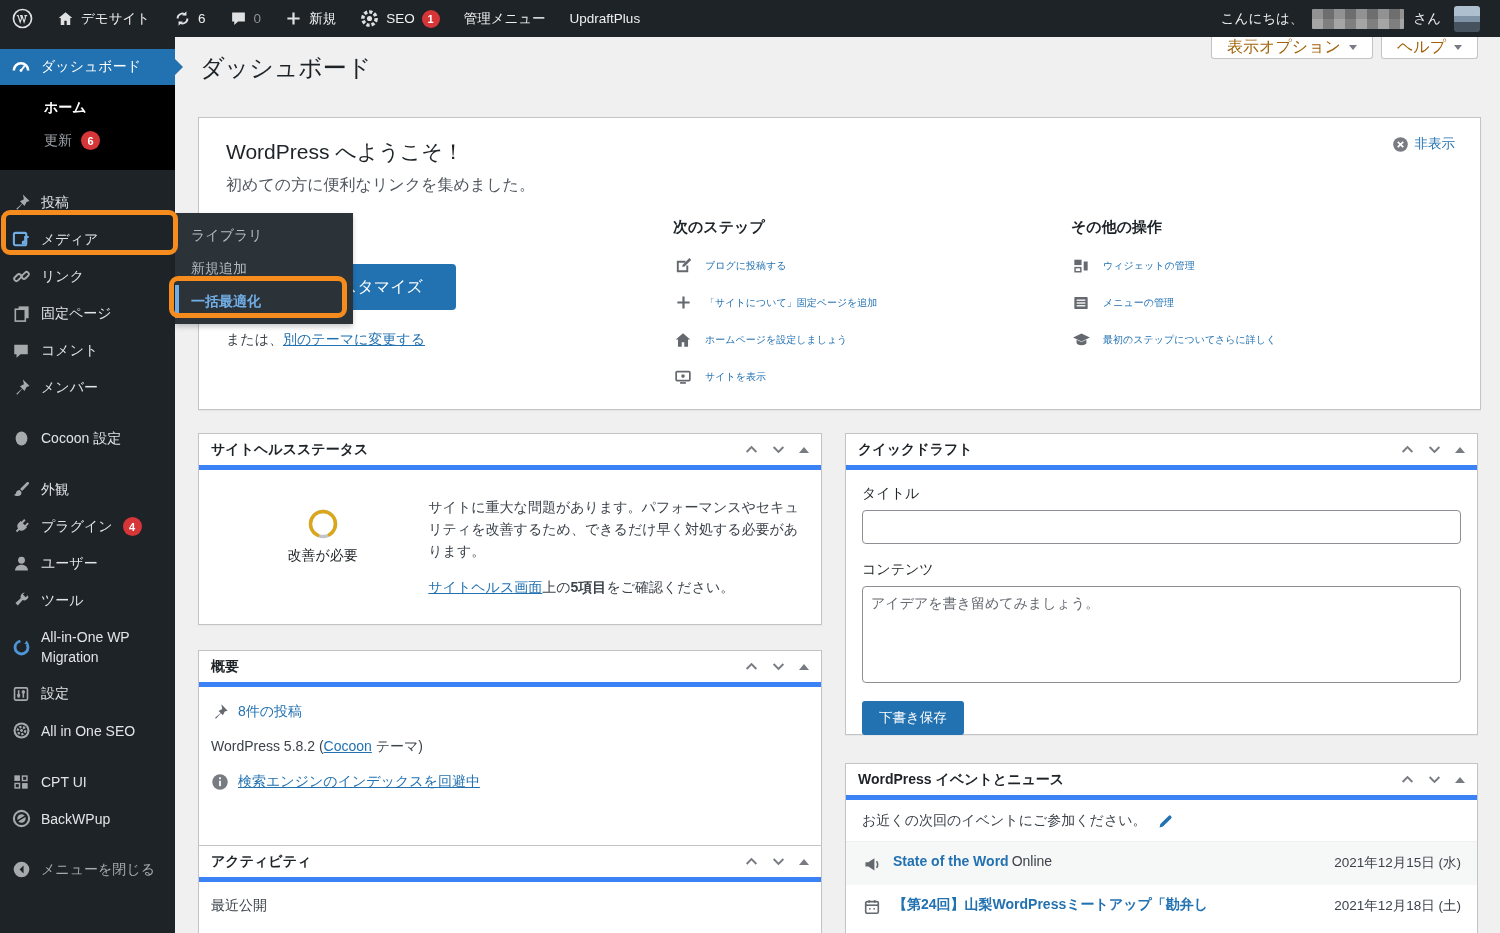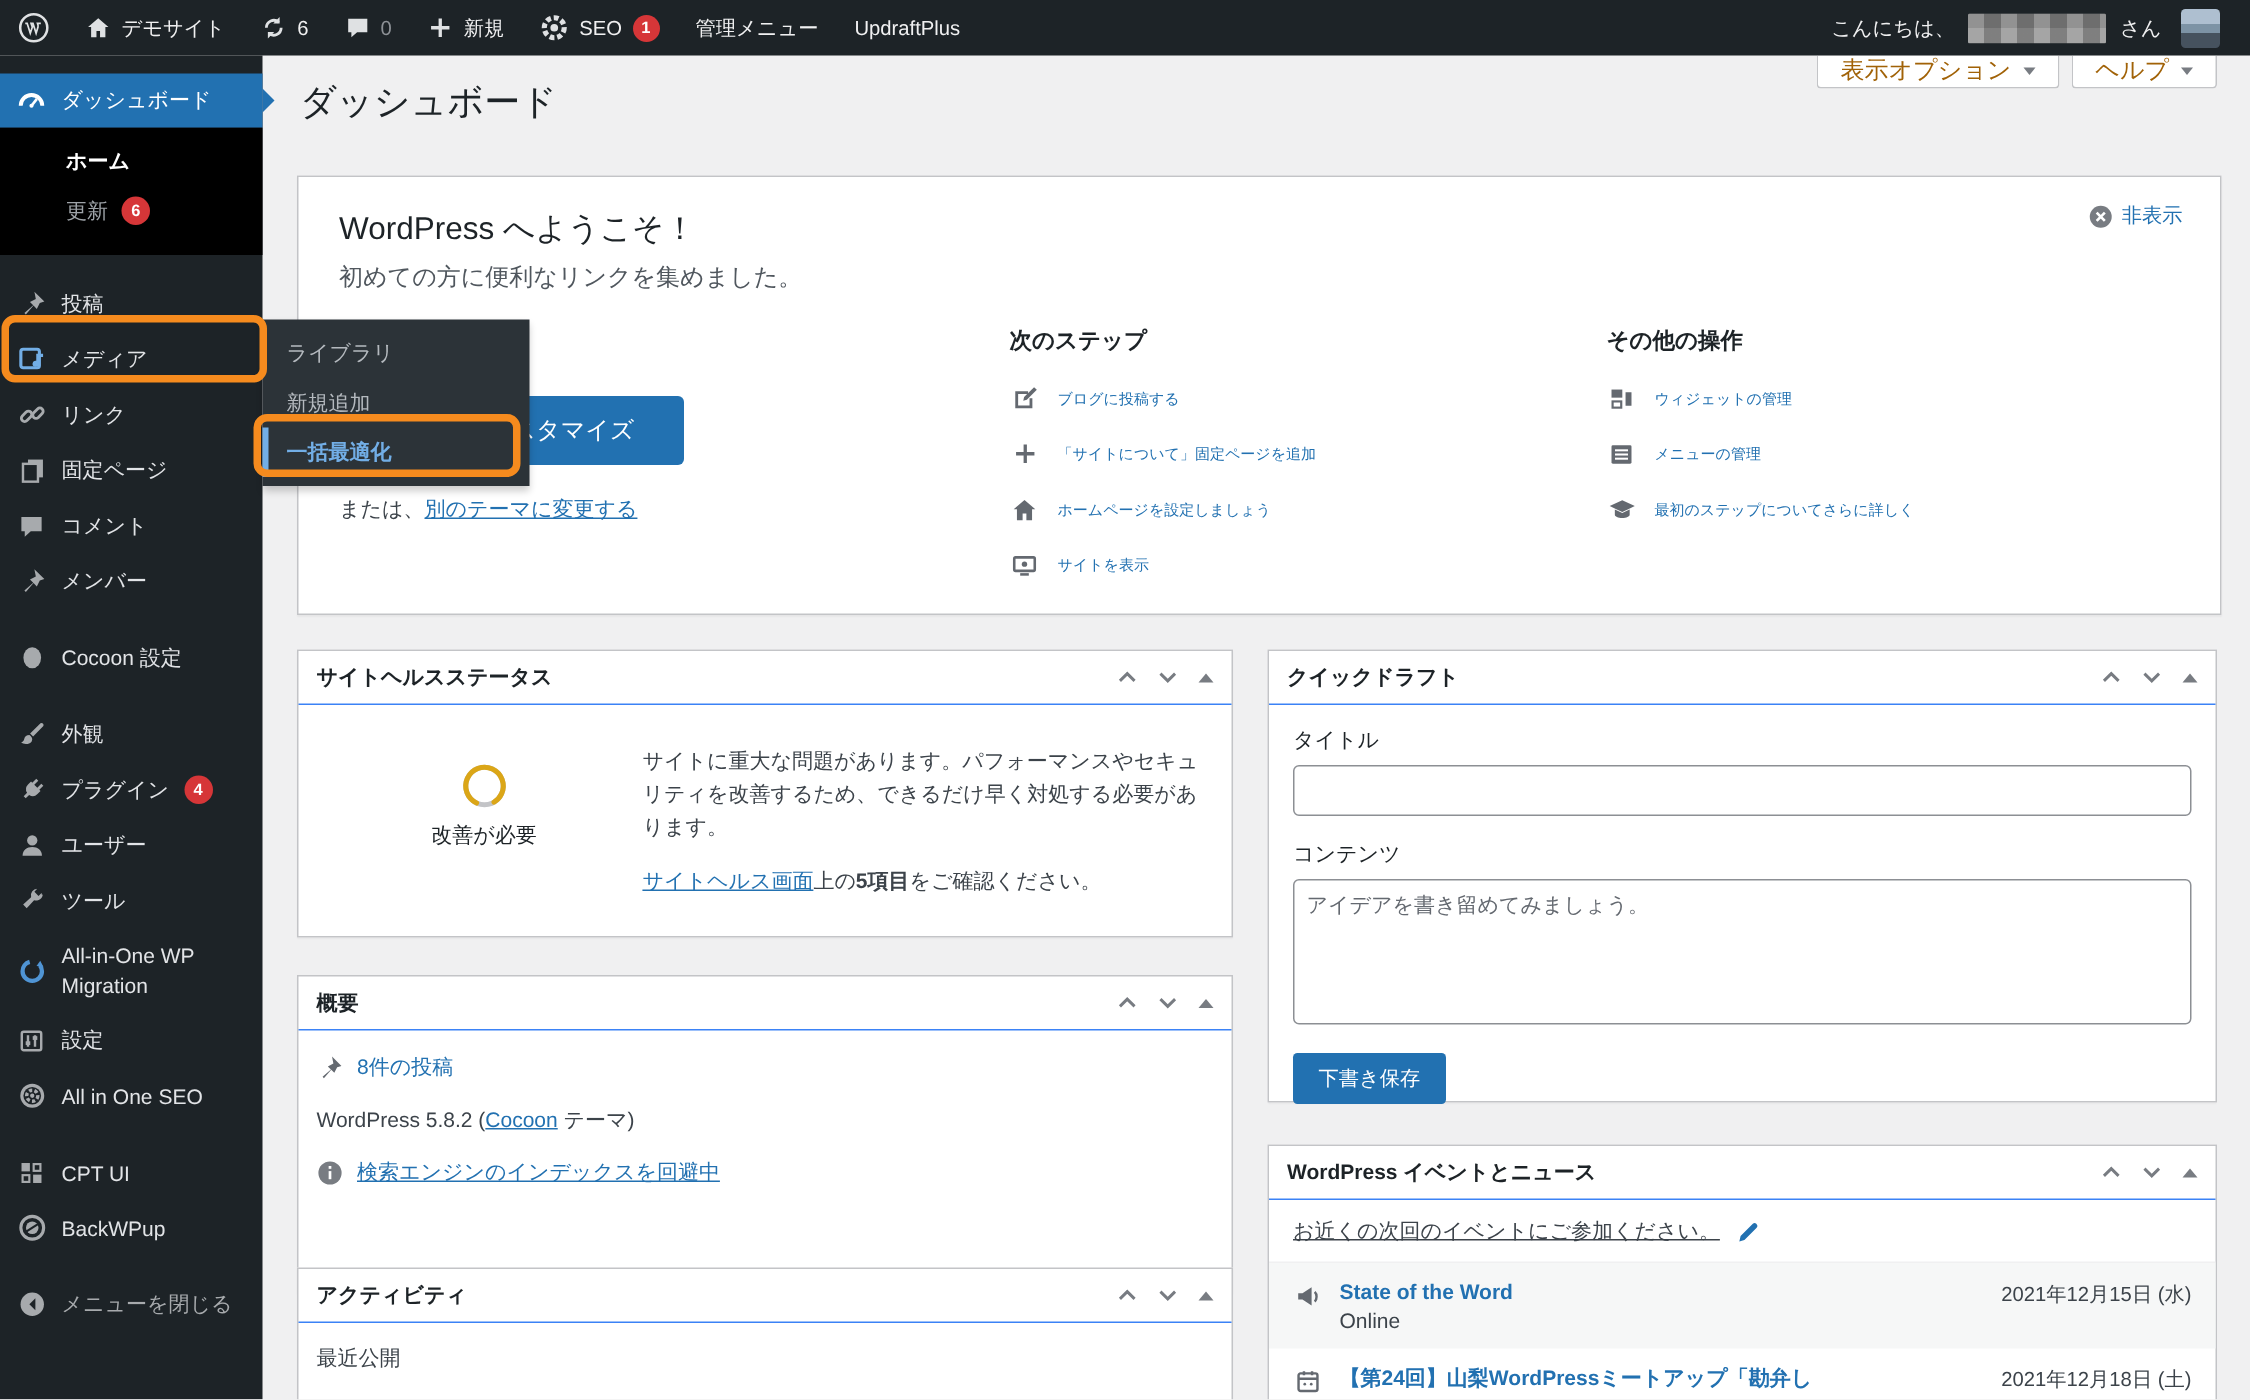--- a/index.html
+++ b/index.html
@@ -53,21 +53,21 @@
   
   .screen-tabs { position:absolute; top:37px; right:22px; display:flex; gap:8px; z-index:30; }
   .stab { background:#fff; border:1px solid #c3c4c7; border-top:none; border-radius:0 0 3px 3px;
     padding:0 15px; font-size:16px; color:#a16207; display:flex; align-items:center; gap:8px; cursor:pointer; }
   .caret { width:0; height:0; border-left:4.5px solid transparent; border-right:4.5px solid transparent;
     border-top:5px solid #787c82; }
   .page-title { position:absolute; left:200px; top:52px; font-size:24px; font-weight:400; color:#1d2327; }
 
   
   .panel { position:absolute; background:#fff; border:1px solid #c3c4c7; box-shadow:0 1px 1px rgba(0,0,0,.04); }
-  .postbox-header { height:36px; display:flex; align-items:center; border-bottom:1px solid #3b82f6; padding:0 12px; }
+  .postbox-header { height:36px; display:flex; align-items:center; border-bottom:5px solid #3b82f6; padding:0 12px; }
   .postbox-title { font-size:14px; font-weight:700; color:#1d2327; }
   .pb-controls { margin-left:auto; display:flex; align-items:center; gap:14px; color:#787c82; }
   .pb-controls .ctrl { cursor:pointer; display:flex; align-items:center; }
   .tri-up { width:0; height:0; border-left:5px solid transparent; border-right:5px solid transparent; border-bottom:6px solid #787c82; }
 
   a.link { color:#2271b1; text-decoration:none; cursor:pointer; }
   a.link.u { text-decoration:underline; }
 
   
   .welcome { left:198px; top:117px; width:1283px; height:293px; }
@@ -109,24 +109,24 @@
   .ag-body { padding:16px 12px 0; font-size:14px; color:#3c434a; }
   .ag-row { display:flex; align-items:center; gap:9px; margin-bottom:17px; }
 
   
   .activity { left:198px; top:845px; width:624px; height:120px; }
   .act-body { padding:15px 12px 0; font-size:14px; color:#3c434a; position:relative; }
 
   
   .events { left:845px; top:763px; width:633px; height:200px; }
   .ev-intro { display:flex; align-items:center; gap:10px; padding:12px 16px 11px; font-size:14px; color:#3c434a;
-    border-bottom:1px solid #f0f0f1;text-decoration:underline; }
+    border-bottom:1px solid #f0f0f1; }
   .ev-row { display:flex; padding:11px 16px; gap:11px; font-size:14px; }
   .ev-row.alt { background:#f6f7f7; }
-  .ev-main { display:flex; flex-direction:column; gap:3px; }
+  .ev-main { display:flex; flex-direction:row; gap:3px; }
   .ev-name { color:#2271b1; font-weight:700; cursor:pointer; }
   .ev-loc { color:#3c434a; }
   .ev-date { margin-left:auto; color:#3c434a; white-space:nowrap; font-size:13.5px; padding-top:1px; }
   .ev-ico { width:20px; flex:0 0 20px; display:flex; justify-content:center; padding-top:2px; }
 </style>
 </head>
 <body>
 
 <div id="app">
 

